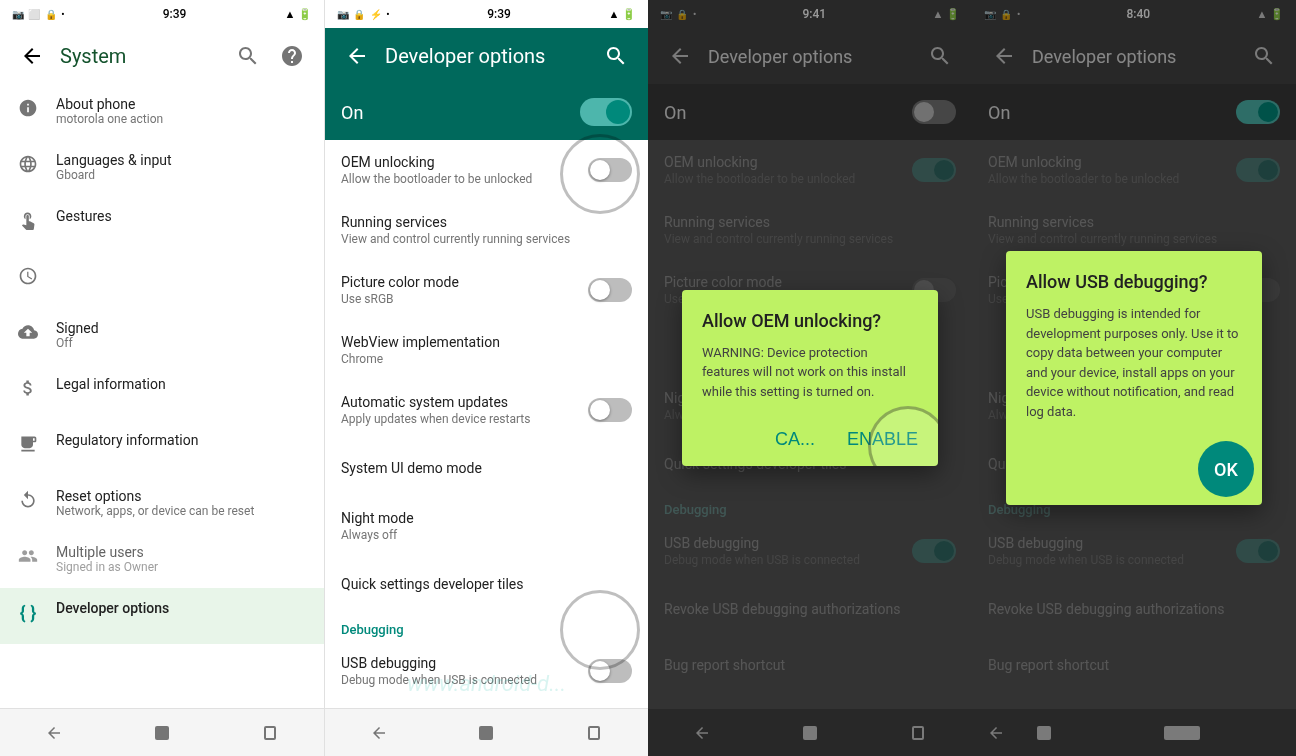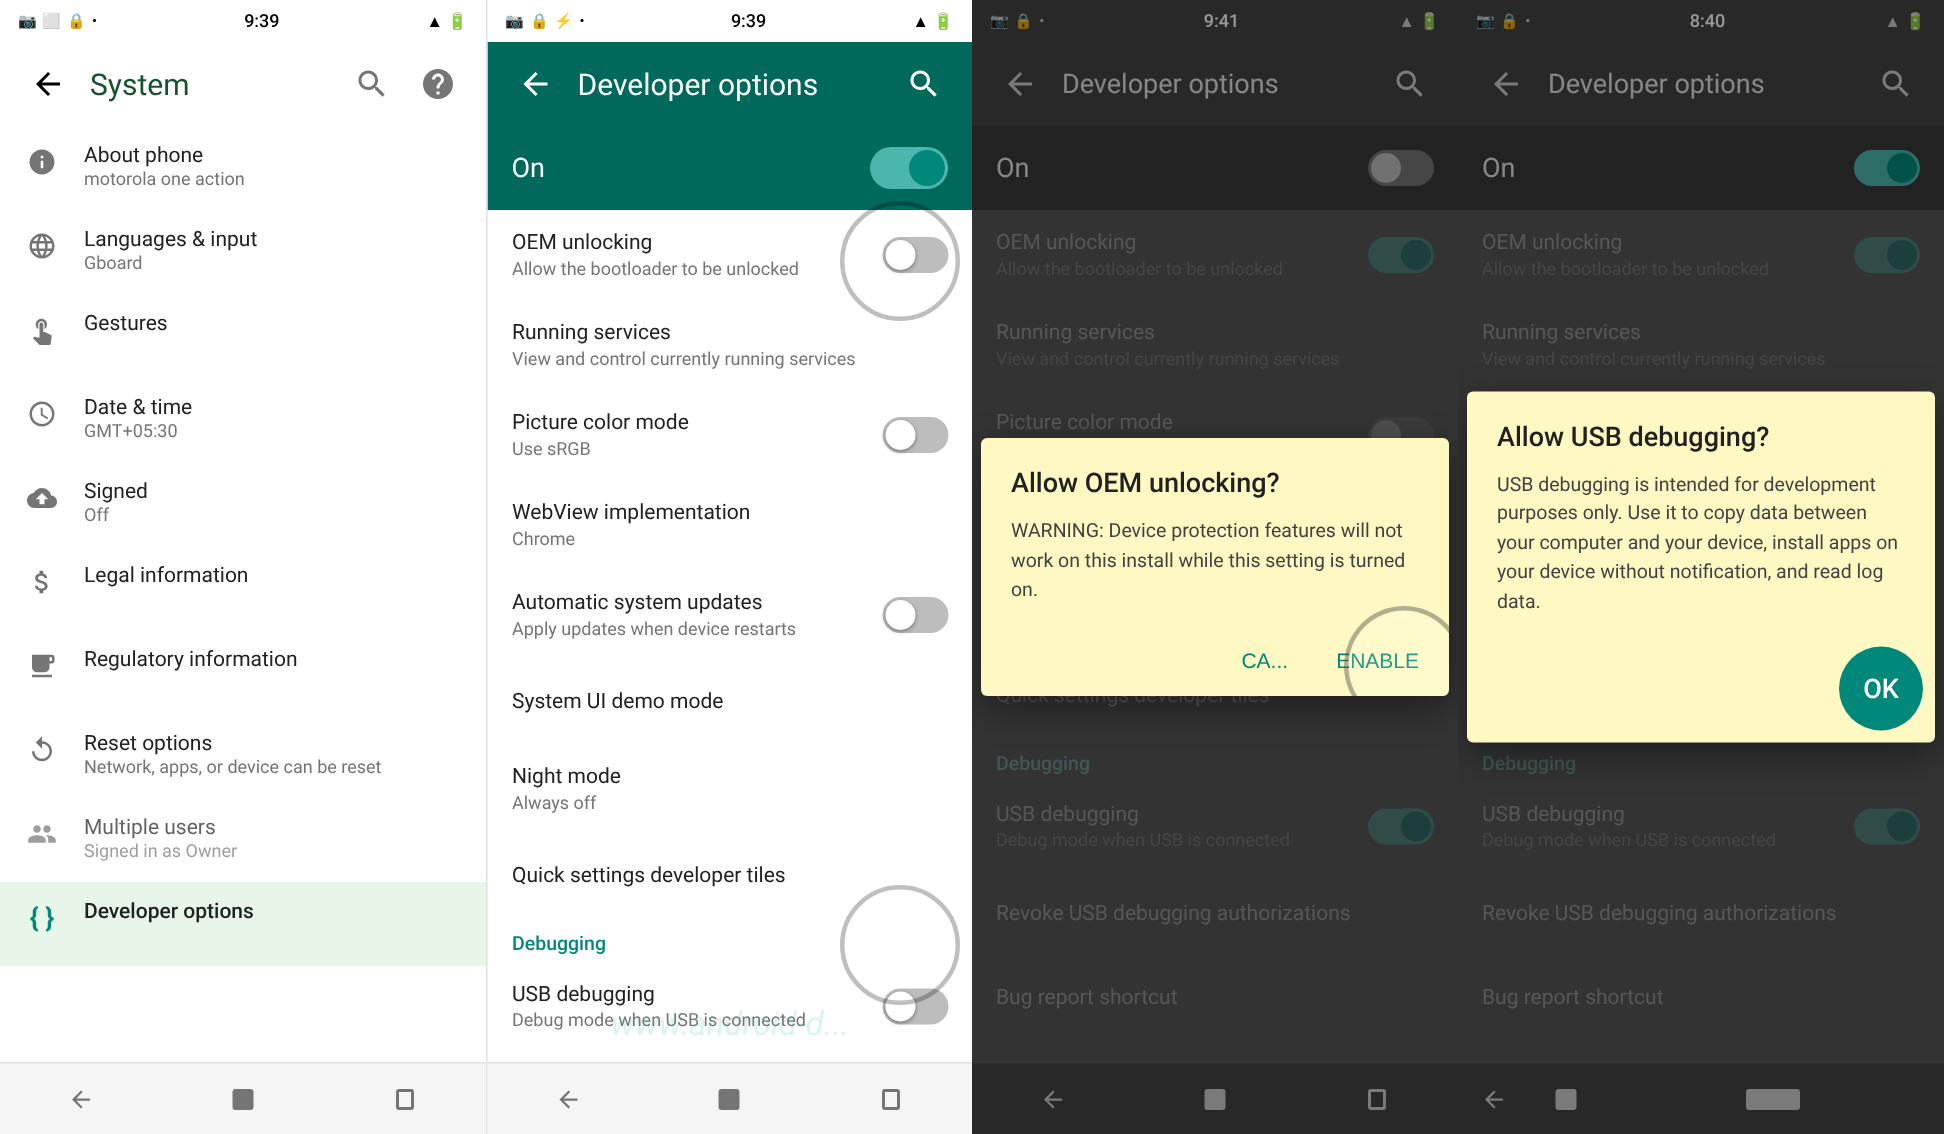--- a/index.html
+++ b/index.html
@@ -63,25 +63,25 @@
     
     .dark-on-row { background: #3a3a3a; display: flex; align-items: center; padding: 0 16px; height: 56px; justify-content: space-between; }
     .dark-setting-item { padding: 14px 16px; cursor: pointer; min-height: 56px; display: flex; flex-direction: column; justify-content: center; opacity: 0.7; }
     .dark-setting-title { font-size: 14px; color: #e0e0e0; }
     .dark-setting-sub { font-size: 12px; color: #9e9e9e; margin-top: 2px; }
     .dark-setting-title-teal { font-size: 13px; color: #80cbc4; font-weight: 500; padding: 10px 16px 4px; opacity: 0.85; }
     .dark-section-row { display: flex; align-items: center; justify-content: space-between; }
     
     
     .dialog-overlay { position: absolute; top: 0; left: 0; right: 0; bottom: 0; background: rgba(0,0,0,0.4); display: flex; align-items: center; justify-content: center; z-index: 10; }
-    .dialog { background: #fef9c3; border-radius: 4px; width: 312px; padding: 0; overflow: hidden; box-shadow: 0 8px 24px rgba(0,0,0,0.4); }
+    .dialog { background: #bef264; border-radius: 4px; width: 256px; padding: 0; overflow: hidden; box-shadow: 0 8px 24px rgba(0,0,0,0.4); }
     .dialog-title { font-size: 18px; font-weight: 500; color: #212121; padding: 20px 20px 12px; }
     .dialog-body { font-size: 13px; color: #424242; padding: 0 20px 16px; line-height: 1.5; }
     .dialog-actions { display: flex; justify-content: flex-end; padding: 4px 8px 8px; gap: 8px; }
-    .dialog-btn { font-size: 14px; font-weight: 500; color: #00897b; padding: 8px 12px; cursor: pointer; border: none; background: none; border-radius: 4px; text-transform: uppercase; }
+    .dialog-btn { font-size: 18px; font-weight: 500; color: #00897b; padding: 8px 12px; cursor: pointer; border: none; background: none; border-radius: 4px; text-transform: uppercase; }
     .dialog-btn-highlight { font-size: 18px; font-weight: 500; color: #fff; background: #00897b; border-radius: 50%; width: 56px; height: 56px; display: flex; align-items: center; justify-content: center; cursor: pointer; }
     
     
     .bottom-nav { height: 48px; background: #f5f5f5; display: flex; align-items: center; justify-content: space-around; border-top: 1px solid #e0e0e0; flex-shrink: 0; }
     .bottom-nav-dark { background: #444; border-top: 1px solid #555; }
     .nav-btn { display: flex; align-items: center; justify-content: center; width: 48px; height: 48px; cursor: pointer; }
     
     
     .watermark { position: absolute; bottom: 60px; left: 0; right: 0; text-align: center; font-size: 22px; color: rgba(0,180,160,0.15); font-style: italic; pointer-events: none; z-index: 1; }
     
@@ -163,24 +163,20 @@
       </div>
       <div class="sidebar-text">
         <div class="sidebar-label">Gestures</div>
       </div>
     </div>
     <div class="sidebar-item">
       <div class="sidebar-icon">
         <svg width="20" height="20" viewBox="0 0 24 24" fill="#757575">
             <path d="M11.99 2C6.47 2 2 6.48 2 12s4.47 10 9.99 10C17.52 22 22 17.52 22 12S17.52 2 11.99 2zM12 20c-4.42 0-8-3.58-8-8s3.58-8 8-8 8 3.58 8 8-3.58 8-8 8zm.5-13H11v6l5.25 3.15.75-1.23-4.5-2.67V7z"></path>
           </svg>
-      </div>
-      <div class="sidebar-text">
-        <div class="sidebar-label">Date &amp; time</div>
-        <div class="sidebar-sub">GMT+05:30</div>
       </div>
     </div>
     <div class="sidebar-item">
       <div class="sidebar-icon">
         <svg width="20" height="20" viewBox="0 0 24 24" fill="#757575">
             <path d="M19.35 10.04C18.67 6.59 15.64 4 12 4 9.11 4 6.6 5.64 5.35 8.04 2.34 8.36 0 10.91 0 14c0 3.31 2.69 6 6 6h13c2.76 0 5-2.24 5-5 0-2.64-2.05-4.78-4.65-4.96zM14 13v4h-4v-4H7l5-5 5 5h-3z"></path>
           </svg>
       </div>
       <div class="sidebar-text">
         <div class="sidebar-label">Signed</div>

